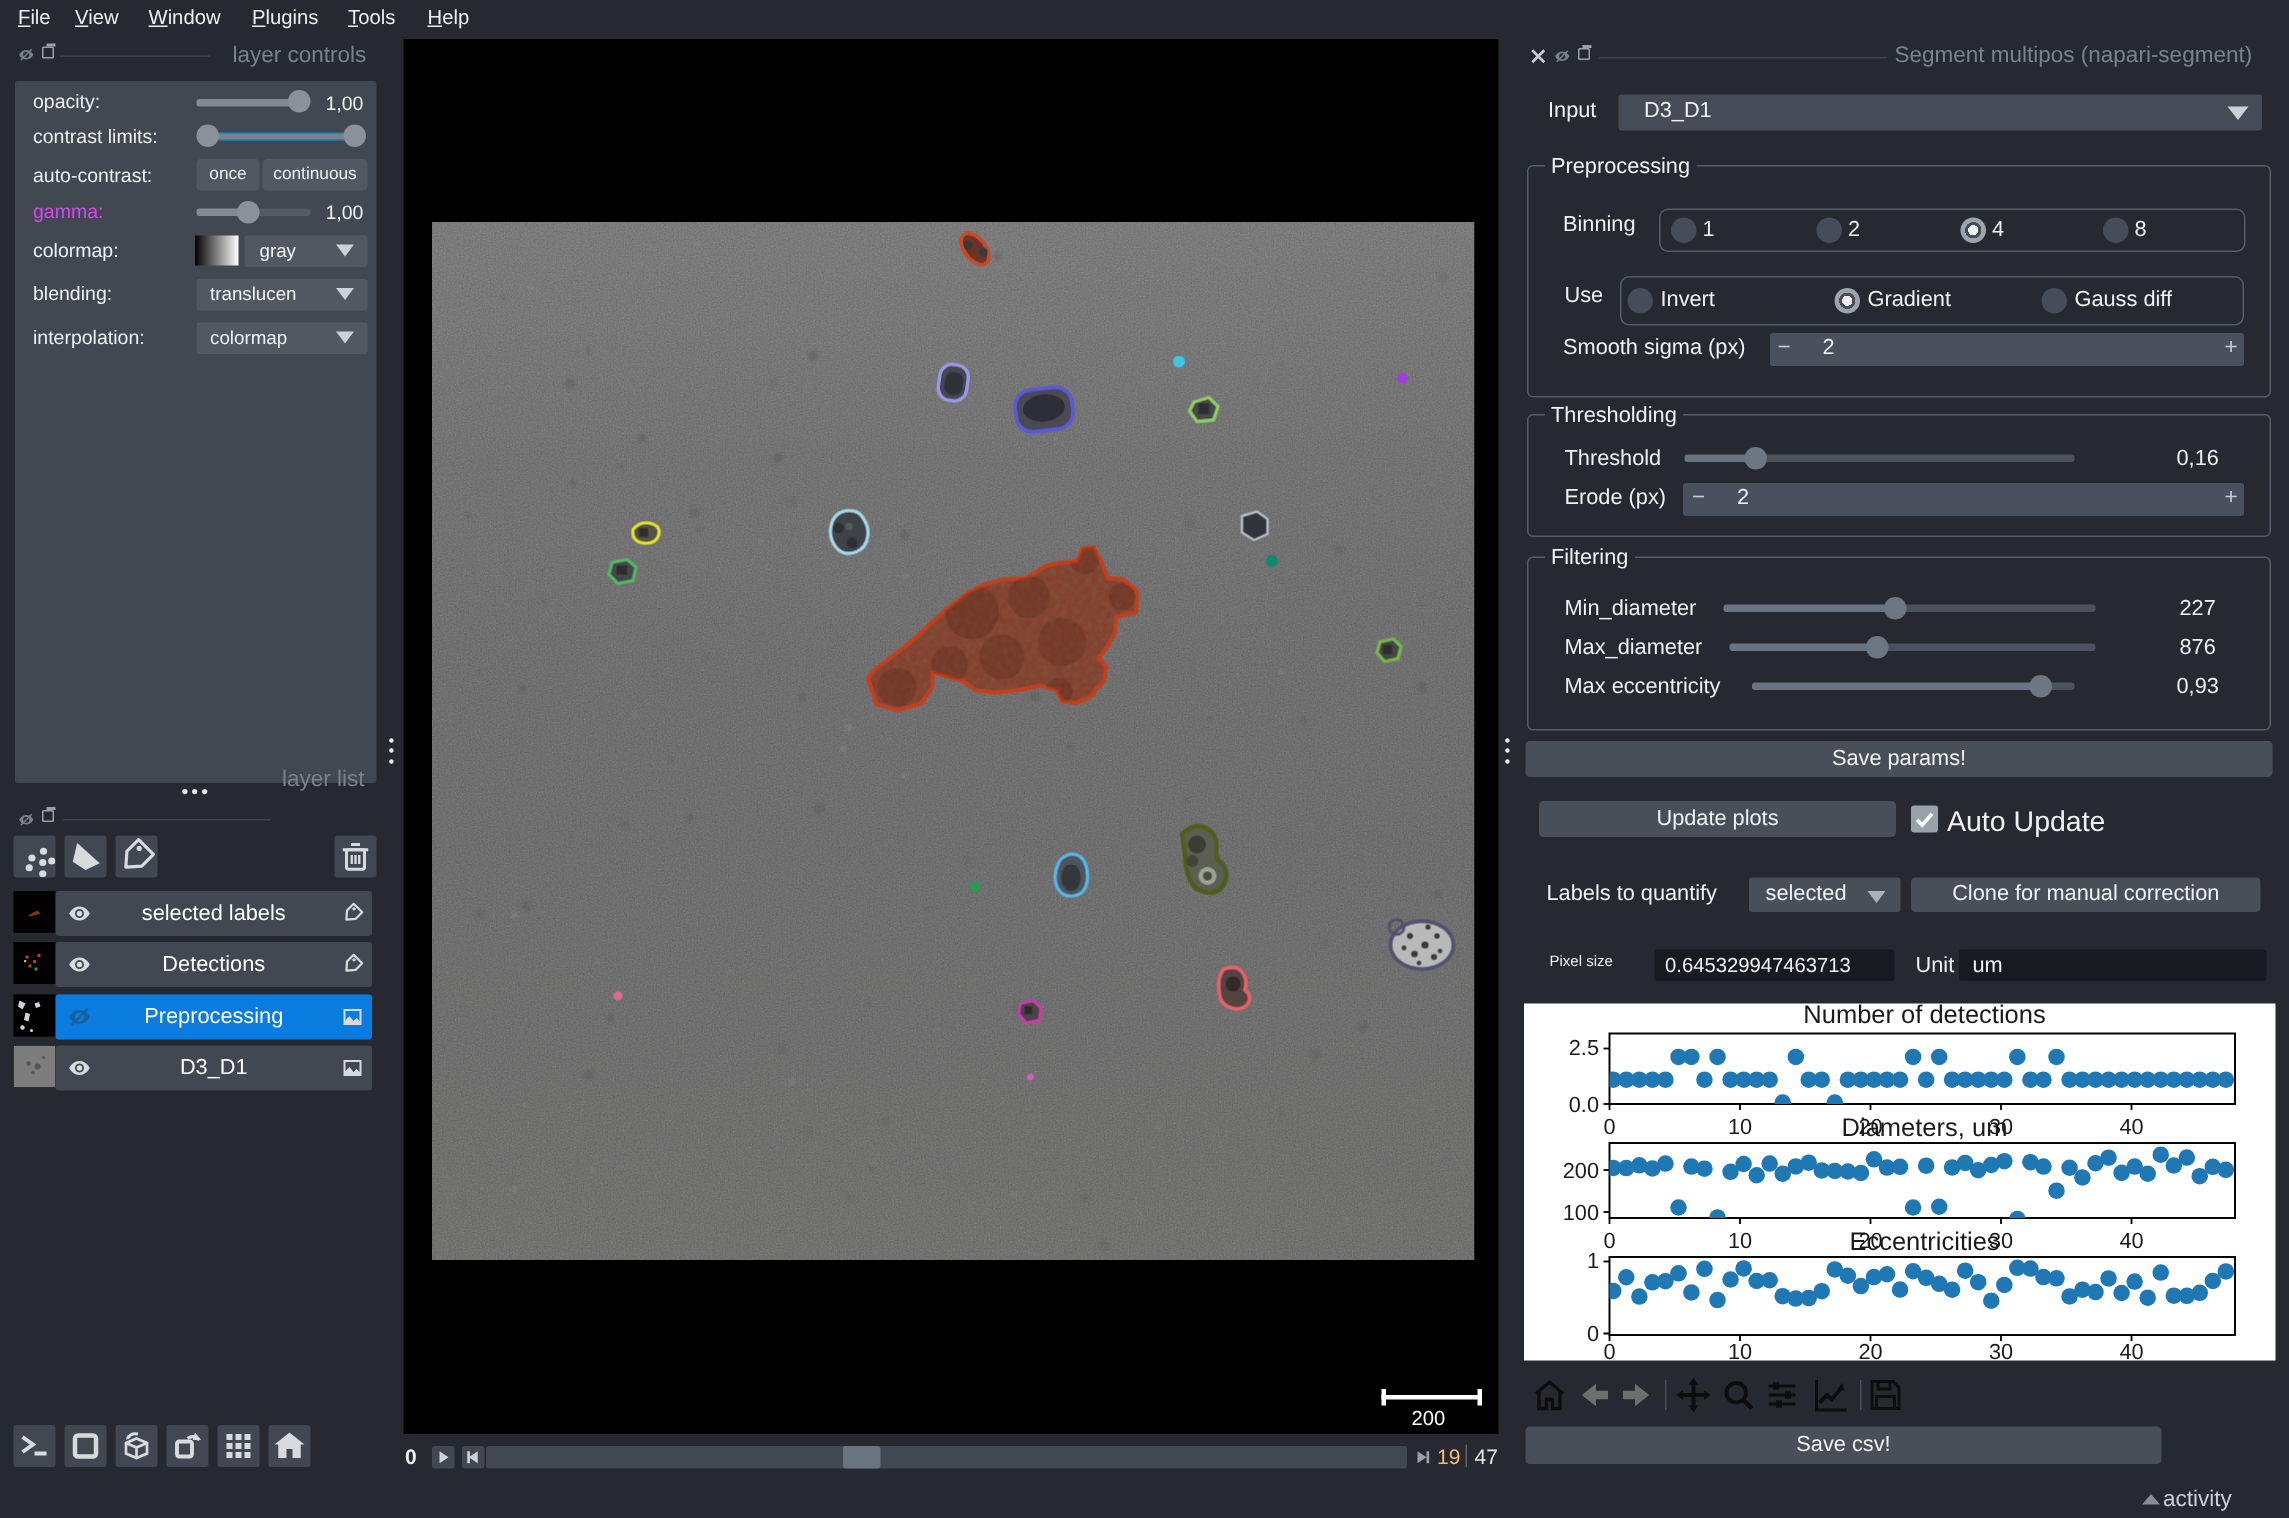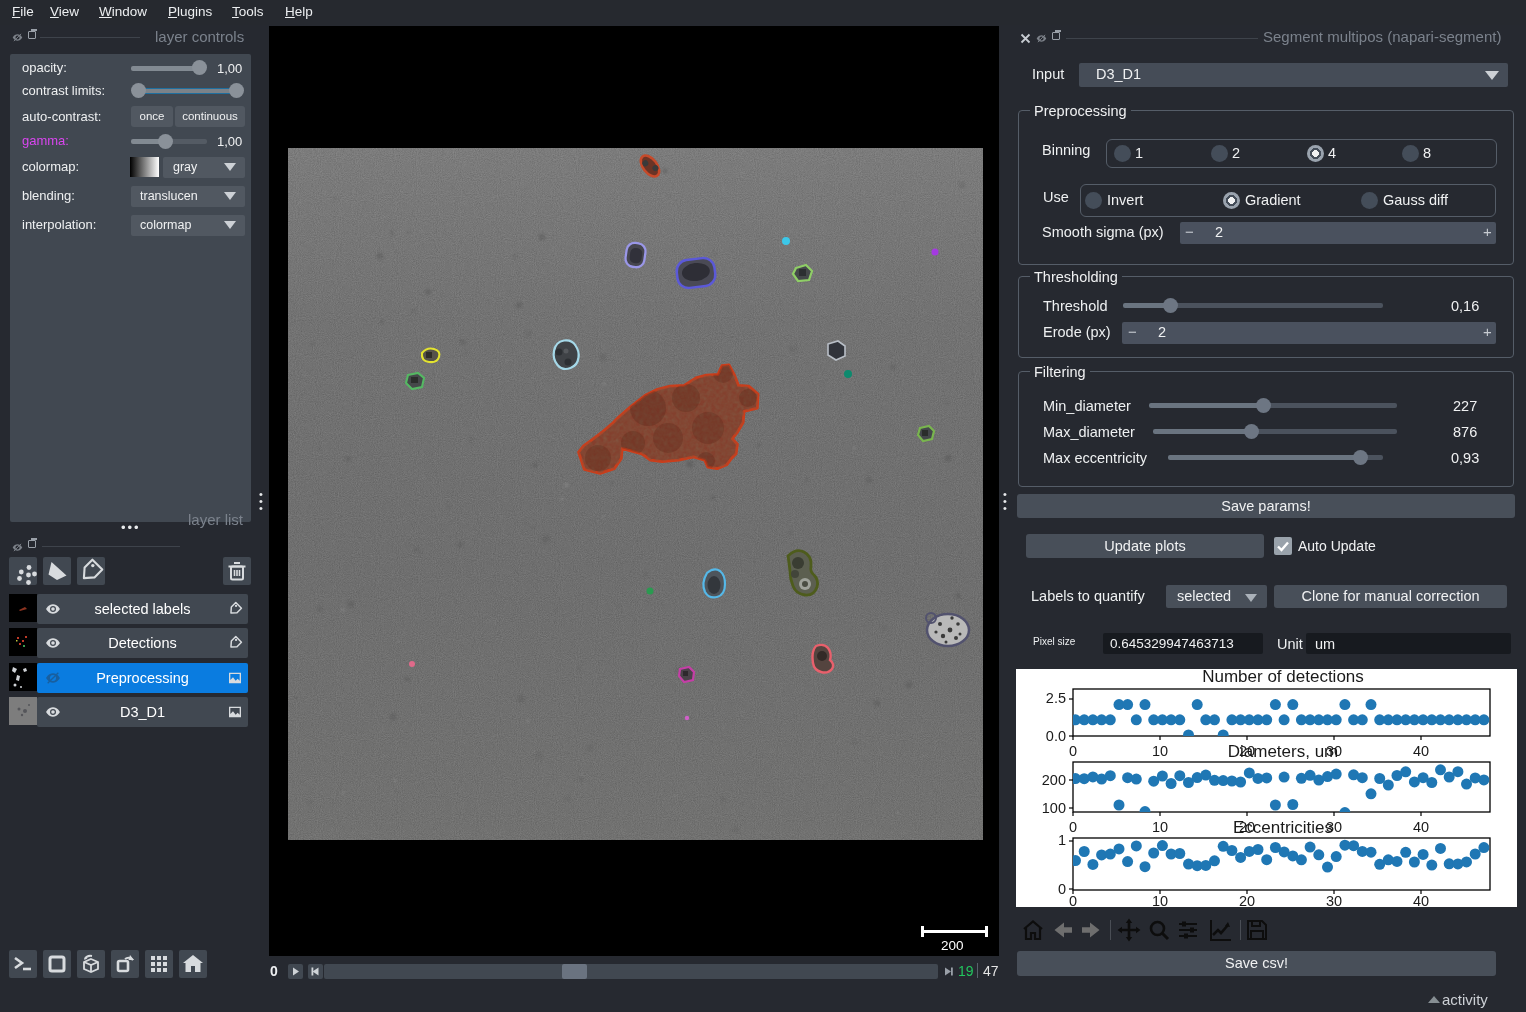--- a/index.html
+++ b/index.html
@@ -439,21 +439,21 @@
 <div class="abs" style="left:308px;top:964px;width:15px;height:15px;background:#414851;border-radius:2px"><svg width="15" height="15">
       <path d="M10.5 3.5 l-6 4 6 4 z" fill="#cfd3d7"></path>
       <rect x="3.5" y="3.5" width="1.8" height="8" fill="#cfd3d7"></rect>
     </svg></div>
 <div class="abs" style="left:324px;top:964px;width:614px;height:15px;background:#414851;border-radius:2px"></div>
 <div class="abs" style="left:562px;top:964px;width:25px;height:15px;background:#6a7380;border-radius:2px"></div>
 <div class="abs" style="left:941px;top:964px;width:15px;height:15px;background:transparent"><svg width="15" height="15">
       <path d="M4 3.5 l6 4 -6 4 z" fill="#9aa0a8"></path>
       <rect x="10" y="3.5" width="1.8" height="8" fill="#9aa0a8"></rect>
     </svg></div>
-<div class="lbl" style="left:958px;top:963px;font-size:14px;color:#22c55e">19</div>
+<div class="lbl" style="left:958px;top:963px;font-size:14px;color:#fdba74">19</div>
 <div class="abs" style="left:977px;top:963px;width:1px;height:15px;background:#5a626c"></div>
 <div class="lbl" style="left:983px;top:963px;font-size:14px;color:#e5e5e5">47</div>
 <div class="lbl" style="left:259px;top:491px;font-size:11px;color:#e8eaec;line-height:7px">•<br>•<br>•</div>
 <div class="lbl" style="left:1003px;top:491px;font-size:11px;color:#e8eaec;line-height:7px">•<br>•<br>•</div>
 <div class="abs" style="left:1020px;top:30px;width:11px;height:11px"><svg width="11" height="11">
       <path d="M1.5 1.5 L9.5 9.5 M9.5 1.5 L1.5 9.5" stroke="#c8ccd2" stroke-width="1.8"></path>
     </svg></div>
 <div class="abs" style="left:1036px;top:30px;opacity:.75"><svg width="11" height="11" viewBox="0 0 24 24">
       <path fill="#9aa0a8" d="M12 5C5 5 1.7 12 1.7 12S5 19 12 19s10.3-7 10.3-7S19 5 12 5zm0 11.5A4.5 4.5 0 1 1 12 7.5a4.5 4.5 0 0 1 0 9z"></path>
       <path stroke="#9aa0a8" stroke-width="2" d="M4 20 20 4"></path>
@@ -518,21 +518,21 @@
 <div class="lbl" style="left:1043px;top:450px;font-size:14.5px;color:#eef0f1">Max eccentricity</div>
 <div class="track" style="left:1168px;top:455px;width:192px;background:#6a7480"></div>
 <div class="track" style="left:1360px;top:455px;width:23px;background:#4b525d"></div>
 <div class="handle" style="left:1353px;top:450px;width:15px;height:15px;background:#6d7683"></div>
 <div class="lbl" style="left:1451px;top:450px;font-size:14.5px">0,93</div>
 <div class="btn" style="left:1017px;top:494px;width:498px;height:24px;font-size:14.5px;line-height:24px;background:#484f59">Save params!</div>
 <div class="btn" style="left:1026px;top:534px;width:238px;height:24px;font-size:14.5px;line-height:24px;background:#484f59">Update plots</div>
 <div class="abs" style="left:1274px;top:537px;width:18px;height:18px;background:#99a2ab;border-radius:2px"><svg width="18" height="18">
       <path d="M4 9.5 l3.5 3.5 L14 5.5" stroke="#fff" stroke-width="2.4" fill="none"></path>
     </svg></div>
-<div class="lbl" style="left:1298px;top:538px;font-size:14px">Auto Update</div>
+<div class="lbl" style="left:1298px;top:538px;font-size:19px">Auto Update</div>
 <div class="lbl" style="left:1031px;top:588px;font-size:14.5px;color:#eef0f1">Labels to quantify</div>
 <div class="combo" style="left:1166px;top:585px;width:101px;height:23px;background:#484f59"></div>
 <div class="lbl" style="left:1177px;top:588px;font-size:14.5px">selected</div>
 <div class="carrow" style="left:1245px;top:594px;border-left-width:6px;border-right-width:6px;border-top-width:8px;border-top-color:#aab1b9"></div>
 <div class="btn" style="left:1274px;top:585px;width:233px;height:23px;font-size:14.5px;line-height:23px;background:#484f59">Clone for manual correction</div>
 <div class="lbl" style="left:1033px;top:636px;font-size:10px;color:#eef0f1">Pixel size</div>
 <div class="abs" style="left:1103px;top:633px;width:160px;height:21px;background:#171a1f;border-radius:2px"></div>
 <div class="lbl" style="left:1110px;top:636px;font-size:13.5px">0.645329947463713</div>
 <div class="lbl" style="left:1277px;top:636px;font-size:14.5px;color:#eef0f1">Unit</div>
 <div class="abs" style="left:1306px;top:633px;width:205px;height:21px;background:#171a1f;border-radius:2px"></div>
@@ -795,14 +795,14 @@
 <div class="abs" style="left:1208px;top:918px;width:24px;height:24px"><svg width="24" height="24" viewBox="0 0 24 24">
       <path d="M3 2 v20 h20" stroke="#0d0d0d" stroke-width="2" fill="none"></path>
       <path d="M5 17 l5 -5 3 3 7 -8" stroke="#0d0d0d" stroke-width="2.6" fill="none"></path>
       <path d="M20 4 l2 5 -5 -1 z" fill="#0d0d0d"></path>
     </svg></div>
 <div class="abs" style="left:1240px;top:920px;width:1px;height:20px;background:#4a4e55"></div>
 <div class="abs" style="left:1245px;top:918px;width:24px;height:24px"><svg width="24" height="24" viewBox="0 0 24 24">
       <path fill="none" stroke="#0d0d0d" stroke-width="2" d="M3 3 h14 l4 4 v14 h-18 z"></path>
       <path fill="none" stroke="#0d0d0d" stroke-width="2" d="M7 3 v5 h8 v-5 M6 21 v-8 h12 v8"></path>
     </svg></div>
-<div class="btn" style="left:1017px;top:951px;width:479px;height:25px;font-size:14.5px;line-height:25px;background:#484f59">Save csv!</div>
+<div class="btn" style="left:1017px;top:951px;width:424px;height:25px;font-size:14.5px;line-height:25px;background:#484f59">Save csv!</div>
 <div class="abs" style="left:1428px;top:996px;width:0;height:0;border-left:6px solid transparent;border-right:6px solid transparent;border-bottom:7px solid #868e93"></div>
 <div class="lbl" style="left:1442px;top:991px;font-size:15px;color:#ccd0d5">activity</div>
 </body></html>

